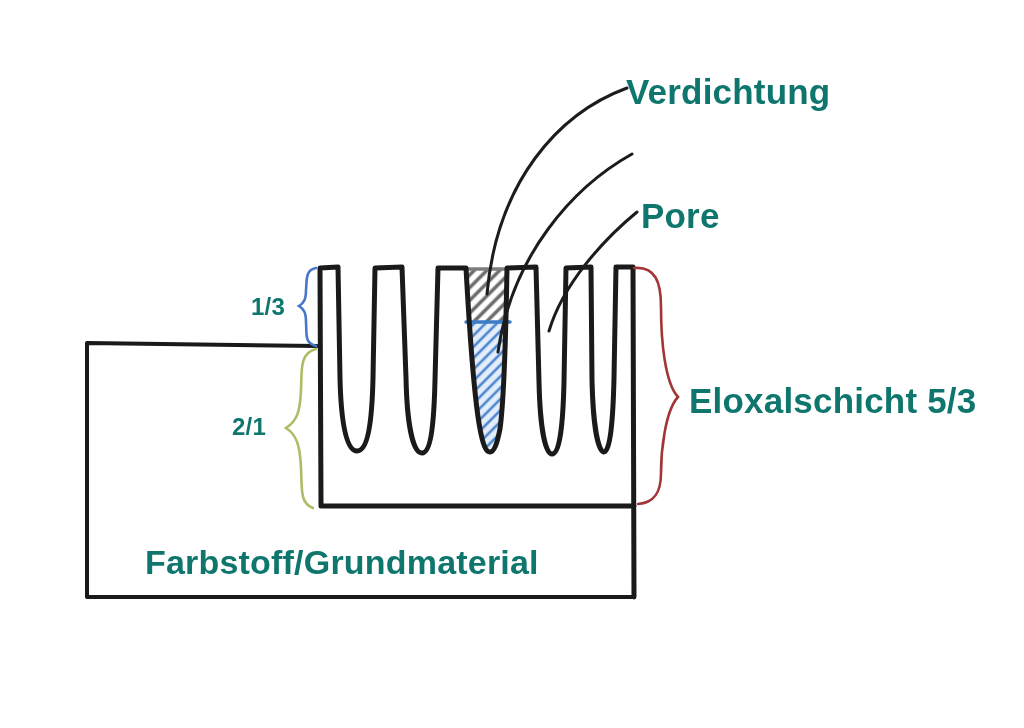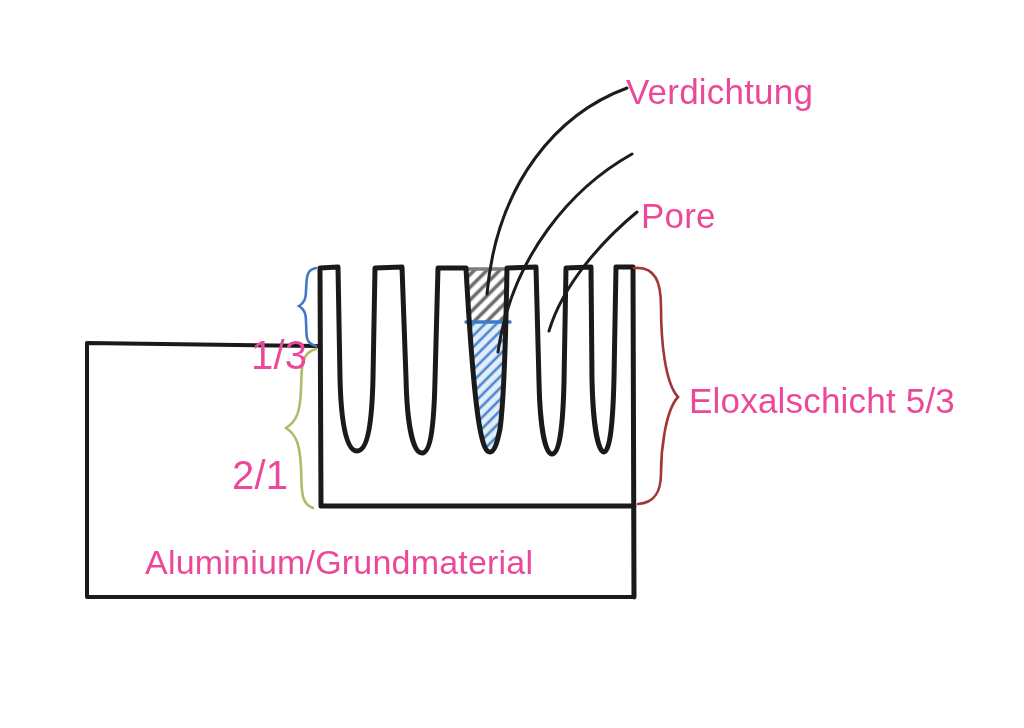--- a/index.html
+++ b/index.html
@@ -17,28 +17,29 @@
   }
   .diagram-svg {
     position: absolute;
     left: 0;
     top: 0;
     width: 1024px;
     height: 728px;
   }
   .lbl {
     position: absolute;
-    color: #ec4899;
+    color: #0f766e;
     font-family: "Liberation Sans", sans-serif;
     line-height: 1;
     white-space: nowrap;
     letter-spacing: 0.2px;
+    font-weight: bold;
   }
   .lbl-big   { font-size: 35px; }
-  .lbl-frac  { font-size: 40px; margin-top: 40px; }
+  .lbl-frac  { font-size: 24px; }
 </style>
 </head>
 <body>
 
 <div class="stage">
 
   <svg class="diagram-svg" viewBox="0 0 1024 728">
     <defs>
       <pattern id="grayHatch" patternUnits="userSpaceOnUse" width="9" height="9" patternTransform="rotate(45)">
         <line x1="4.5" y1="-1" x2="4.5" y2="10" stroke-width="3.6" stroke="#6f6f6f"></line>
@@ -94,15 +95,15 @@
 
 
   <div class="lbl lbl-big" style="left:641px; top:198px;">Pore</div>
 
   <div class="lbl lbl-frac" style="left:251px; top:295px;">1/3</div>
 
   <div class="lbl lbl-frac" style="left:232px; top:415px;">2/1</div>
 
   <div class="lbl lbl-big" style="left:689px; top:383px;">Eloxalschicht 5/3</div>
 
-  <div class="lbl" style="left:145px; top:545px; font-size:34px;">Aluminium/Grundmaterial</div>
+  <div class="lbl" style="left:145px; top:545px; font-size:34px;">Farbstoff/Grundmaterial</div>
 
 </div>
 
 </body></html>

